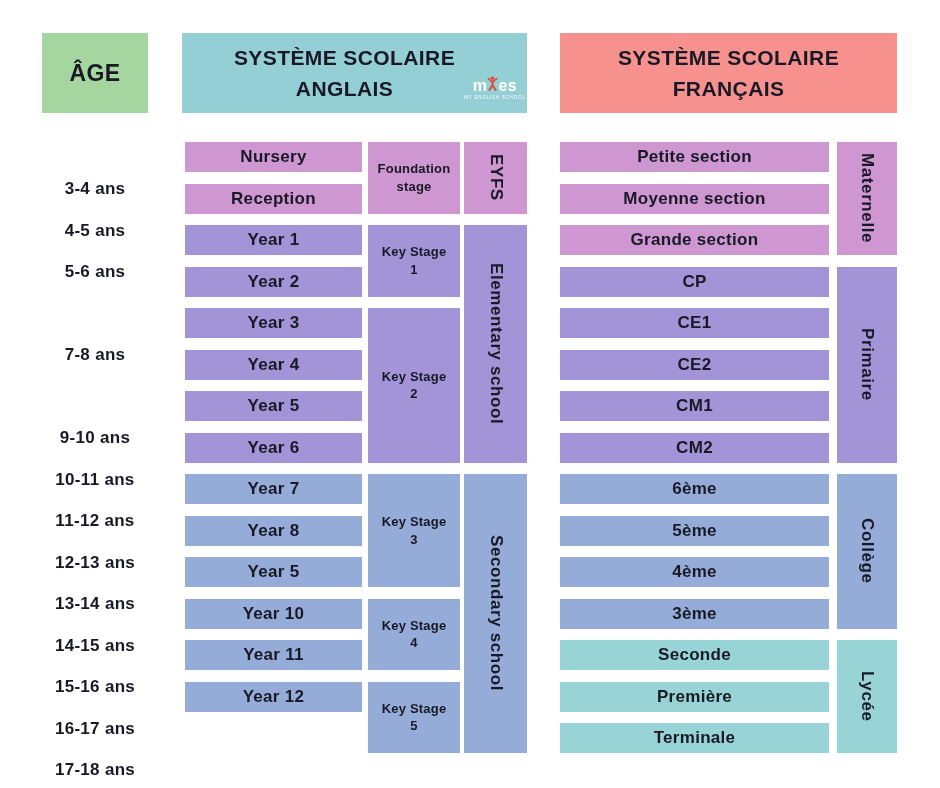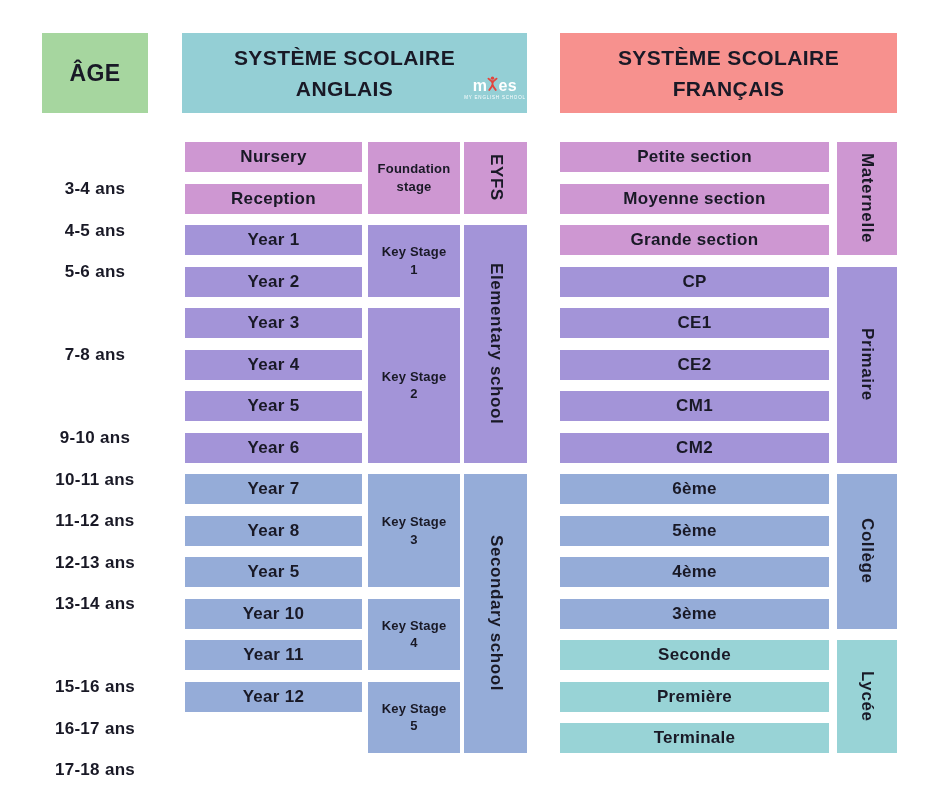--- a/index.html
+++ b/index.html
@@ -78,20 +78,21 @@
 
     <div class="box cell green c-age" style="grid-row:1">3-4 ans</div>
     <div class="box cell green c-age" style="grid-row:2">4-5 ans</div>
     <div class="box cell green c-age" style="grid-row:3">5-6 ans</div>
     <div class="box cell green c-age" style="grid-row:5">7-8 ans</div>
     <div class="box cell green c-age" style="grid-row:7">9-10 ans</div>
     <div class="box cell green c-age" style="grid-row:8">10-11 ans</div>
     <div class="box cell green c-age" style="grid-row:9">11-12 ans</div>
     <div class="box cell green c-age" style="grid-row:10">12-13 ans</div>
     <div class="box cell green c-age" style="grid-row:11">13-14 ans</div>
+    <div class="box cell green c-age" style="grid-row:12">14-15 ans</div>
     <div class="box cell green c-age" style="grid-row:13">15-16 ans</div>
     <div class="box cell green c-age" style="grid-row:14">16-17 ans</div>
     <div class="box cell green c-age" style="grid-row:15">17-18 ans</div>
 
     <div class="box cell orchid c-en" style="grid-row:1">Nursery</div>
     <div class="box cell orchid c-en" style="grid-row:2">Reception</div>
     <div class="box cell purple c-en" style="grid-row:3">Year 1</div>
     <div class="box cell purple c-en" style="grid-row:4">Year 2</div>
     <div class="box cell purple c-en" style="grid-row:5">Year 3</div>
     <div class="box cell purple c-en" style="grid-row:6">Year 4</div>

